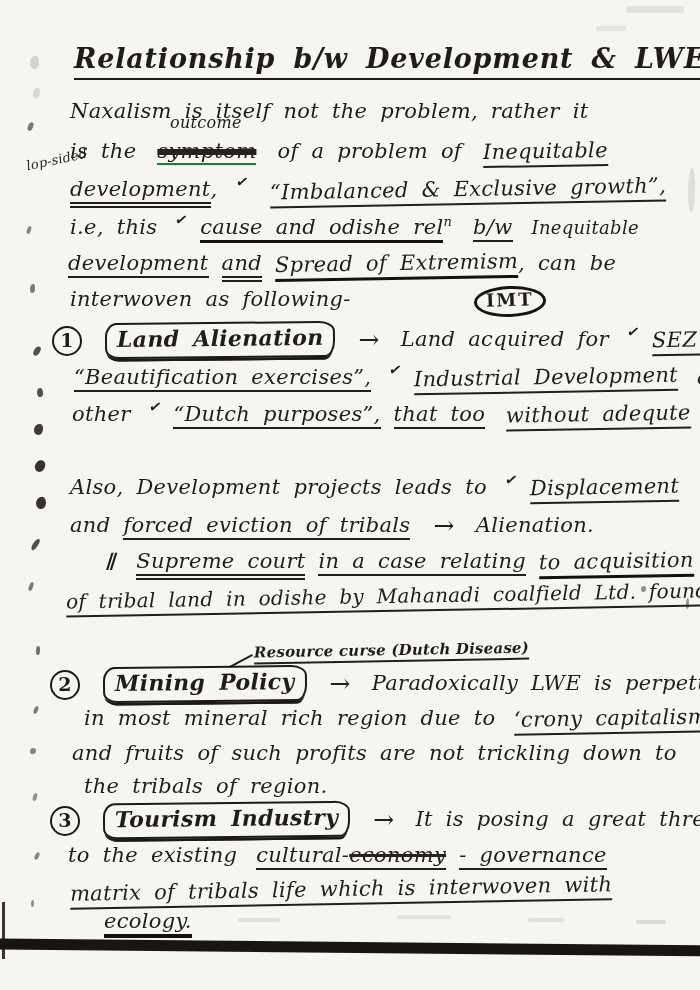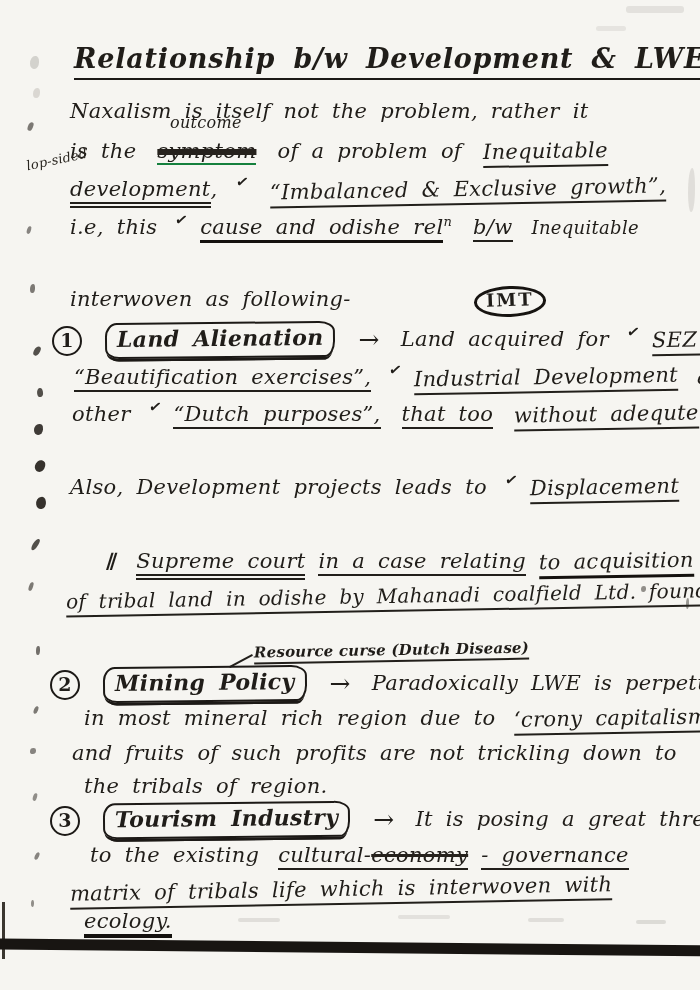--- a/index.html
+++ b/index.html
@@ -128,20 +128,25 @@
   </div>
 
   <div class="line" style="left:70px; top:214px;">
     <span class="t">i.e, this</span>
     <span class="tick">✓</span>
     <span class="uh">cause and odishe rel</span><sup>n</sup>
     <span class="u" style="margin-left:8px;">b/w</span>
     <span class="sm" style="margin-left:6px;">Inequitable</span>
   </div>
 
+  <div class="line" style="left:68px; top:250px;">
+    <span class="u">development</span>
+    <span class="u2">and</span>
+    <span class="uh tilt">Spread of Extremism</span><span class="t">, can be</span>
+  </div>
 
   <div class="line" style="left:70px; top:286px;">
     <span class="t">interwoven as following-</span>
     <span class="badge-oval" style="margin-left:110px;">IMT</span>
   </div>
 
   <div class="line" style="left:52px; top:322px;">
     <span class="cnum">1</span>
     <span class="hbox">Land Alienation</span>
     <span class="arrow">→</span>
@@ -154,31 +159,37 @@
     <span class="u">“Beautification exercises”,</span>
     <span class="tick">✓</span>
     <span class="u tilt">Industrial Development</span>
     <span class="t" style="margin-left:6px;">and</span>
   </div>
 
   <div class="line" style="left:72px; top:401px;">
     <span class="t">other</span>
     <span class="tick">✓</span>
     <span class="u">“Dutch purposes”,</span>
-    <span class="u" style="margin-left:8px;">that too</span>
+    <span class="u" style="">that too</span>
     <span class="u tilt" style="margin-left:8px;">without adequte</span>
   </div>
 
 
   <div class="line" style="left:70px; top:474px;">
     <span class="t">Also, Development projects leads to</span>
     <span class="tick">✓</span>
     <span class="u tilt">Displacement</span>
   </div>
 
+  <div class="line" style="left:70px; top:510px;">
+    <span class="t">and</span>
+    <span class="u">forced eviction of tribals</span>
+    <span class="arrow">→</span>
+    <span class="t">Alienation.</span>
+  </div>
 
   <div class="line" style="left:106px; top:548px;">
     <span class="dslash">∕∕</span>
     <span class="u2">Supreme court</span>
     <span class="u">in a case relating</span>
     <span class="uh tilt">to acquisition</span>
   </div>
 
   <div class="line" style="left:66px; top:584px; font-size:20px;">
     <span class="u tilt">of tribal land in odishe by Mahanadi coalfield Ltd. found</span>
@@ -210,32 +221,32 @@
     <span class="t">and fruits of such profits are not trickling down to</span>
   </div>
 
   <div class="line" style="left:50px; top:802px;">
     <span class="cnum">3</span>
     <span class="hbox">Tourism Industry</span>
     <span class="arrow">→</span>
     <span class="t">It is posing a great threat</span>
   </div>
 
-  <div class="line" style="left:90px; top:842px;">
+  <div class="line" style="left:68px; top:842px;">
     <span class="t">to the existing</span>
     <span class="u" style="margin-left:6px;">cultural-</span><span class="u strike-light">economy</span>
     <span class="u">- governance</span>
   </div>
 
   <div class="line" style="left:70px; top:876px;">
     <span class="u tilt">matrix of tribals life which is interwoven with</span>
   </div>
 
   <div class="line" style="left:84px; top:908px;">
-    <span class="uh" style="border-bottom-width:4px;">ecology.</span>
+    <span class="uh" style="border-bottom-width:4px;margin-left:20px;">ecology.</span>
   </div>
 
   <div class="smudge lt" style="left:30px; top:56px;  width:9px;  height:13px; opacity:.55;"></div>
   <div class="smudge lt" style="left:33px; top:88px;  width:7px;  height:10px; opacity:.45;"></div>
   <div class="smudge" style="left:28px; top:122px; width:5px;  height:9px;  opacity:.6; transform:rotate(20deg);"></div>
   <div class="smudge" style="left:27px; top:226px; width:4px;  height:8px;  opacity:.55; transform:rotate(15deg);"></div>
   <div class="smudge" style="left:30px; top:284px; width:5px;  height:9px;  opacity:.6;"></div>
   <div class="smudge" style="left:34px; top:346px; width:6px;  height:10px; opacity:.8; transform:rotate(25deg);"></div>
   <div class="smudge" style="left:37px; top:388px; width:6px;  height:9px;  opacity:.8; transform:rotate(-10deg);"></div>
   <div class="smudge" style="left:34px; top:424px; width:9px;  height:11px; opacity:.9;"></div>

